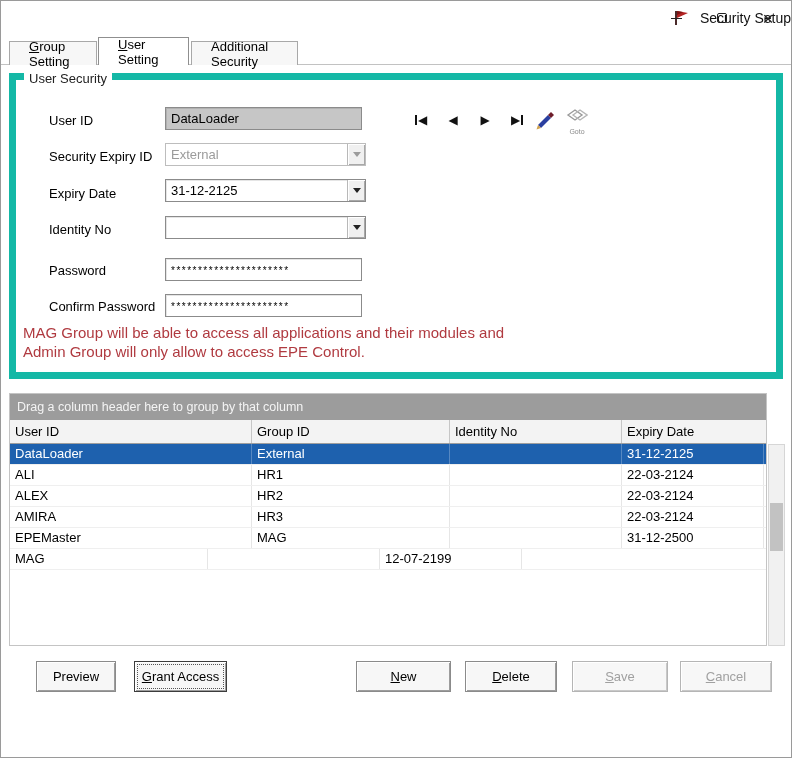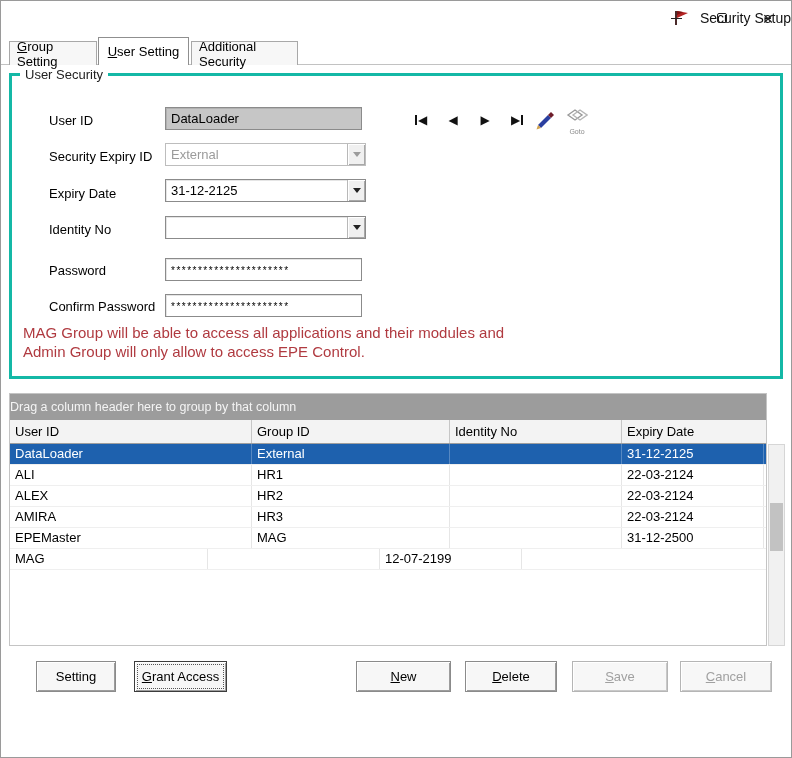--- a/index.html
+++ b/index.html
@@ -18,25 +18,25 @@
   .app-icon{margin-left:10px;width:20px;height:20px;flex:0 0 auto;}
   .title-text{margin-left:8px;font-size:14px;color:#111;}
   .win-controls{position:absolute;right:0;top:0;height:34px;display:flex;}
   .win-btn{width:46px;height:34px;display:flex;align-items:center;justify-content:center;cursor:pointer;}
   .min-glyph{display:block;width:11px;height:0;border-top:1px solid #222;}
   .max-glyph{display:block;width:10px;height:10px;border:1px solid #222;border-radius:2px;}
   .close-glyph{font-size:19px;line-height:19px;color:#222;}
   
   .tabline{position:absolute;left:0;top:63px;width:100%;height:1px;background:#c2c2c2;z-index:1;}
   .tab{position:absolute;top:40px;height:24px;background:#f7f7f7;border:1px solid #a8a8a8;border-bottom:none;
-       font-size:13px;display:flex;align-items:center;justify-content:center;cursor:pointer;z-index:2;padding:0 7px;}
+       font-size:13px;display:flex;align-items:center;justify-content:center;cursor:pointer;z-index:2;padding:0 19px;}
   .tab.active{top:36px;height:28px;background:#ffffff;border-color:#8f8f8f;z-index:3;}
   .accel{text-decoration:underline;}
   
-  .groupbox{position:absolute;left:8px;top:72px;width:774px;height:306px;border:3px solid #14b8a6;}
+  .groupbox{position:absolute;left:8px;top:72px;width:774px;height:306px;border:7px solid #14b8a6;}
   .legend{position:absolute;left:8px;top:-9px;background:#ffffff;padding:0 5px;font-size:13px;color:#222;}
   .flabel{position:absolute;left:48px;font-size:13px;color:#000;}
   .sunken{border:1px solid #8b8b8b;box-shadow:inset 1px 1px 0 rgba(0,0,0,0.10);}
   input.field{position:absolute;left:164px;width:197px;height:23px;font-family:"Liberation Sans",sans-serif;
        font-size:13px;padding:0 5px;background:#fff;outline:none;}
   input.readonly{background:#c6c6c6;}
   input.pwd{font-size:10px;letter-spacing:1.5px;padding-top:2px;}
   
   .combo{position:absolute;left:164px;width:201px;height:23px;background:#fff;display:flex;}
   .combo-text{flex:1;font-size:13px;line-height:21px;padding-left:5px;overflow:hidden;white-space:nowrap;}
@@ -48,21 +48,21 @@
   
   .navbar{position:absolute;left:408px;top:110px;display:flex;align-items:center;gap:8px;}
   .nav-btn{width:24px;height:18px;display:flex;align-items:center;justify-content:center;font-size:12px;color:#111;cursor:pointer;gap:1px;}
   .nav-bar-mark{display:inline-block;width:2px;height:10px;background:#111;}
   .tool-icon{position:absolute;cursor:pointer;text-align:center;}
   .goto-caption{font-size:7px;color:#8a8a8a;line-height:7px;margin-top:1px;}
   
   .message{position:absolute;left:22px;top:322px;font-size:15px;line-height:19px;color:var(--message,#B03A40);}
   
   .grid{position:absolute;left:8px;top:392px;width:758px;height:253px;border:1px solid #c4c4c4;background:#fff;overflow:hidden;}
-  .groupby{height:26px;background:var(--groupbar,#9C9C9C);color:#f4f4f4;font-size:12.5px;line-height:26px;cursor:default;}
+  .groupby{height:26px;background:var(--groupbar,#9C9C9C);color:#f4f4f4;font-size:12.5px;line-height:26px;padding-left:7px;cursor:default;}
   .ghead{height:24px;display:flex;background:#f3f3f3;border-bottom:1px solid #9e9e9e;}
   .gcell{font-size:13px;line-height:23px;padding-left:5px;border-right:1px solid #c6c6c6;overflow:hidden;white-space:nowrap;}
   .c0{width:242px;} .c1{width:198px;} .c2{width:172px;} .c3{width:142px;border-right:none;}
   .grow{height:21px;display:flex;border-bottom:1px solid #efefef;cursor:pointer;background:#fff;}
   .grow .gcell{line-height:20px;border-right:1px solid #e6e6e6;}
   .grow.selected{background:var(--selection,#1E61AE);color:#fff;}
   .grow.selected .gcell{border-right-color:rgba(255,255,255,0.25);}
   
   .vscroll{position:absolute;left:767px;top:443px;width:17px;height:202px;background:#f1f1f1;border:1px solid #d6d6d6;}
   .vthumb{position:absolute;left:1px;top:58px;width:13px;height:48px;background:#c2c2c2;}
@@ -229,21 +229,21 @@
           <span class="gcell c3">12-07-2199</span>
         </div>
       </div>
   </div>
 
   <div class="vscroll">
     <div class="vthumb"></div>
   </div>
 
   <button class="btn" style="left:35px;width:80px;">
-    <span>Setting</span>
+    <span>Preview</span>
   </button>
   <button class="btn focused" style="left:133px;width:93px;">
     <span><span class="accel">G</span><span>rant Access</span></span>
   </button>
   <button class="btn" style="left:355px;width:95px;">
     <span><span class="accel">N</span><span>ew</span></span>
   </button>
   <button class="btn disabled" style="left:571px;width:96px;">
     <span><span class="accel">S</span><span>ave</span></span>
   </button>

